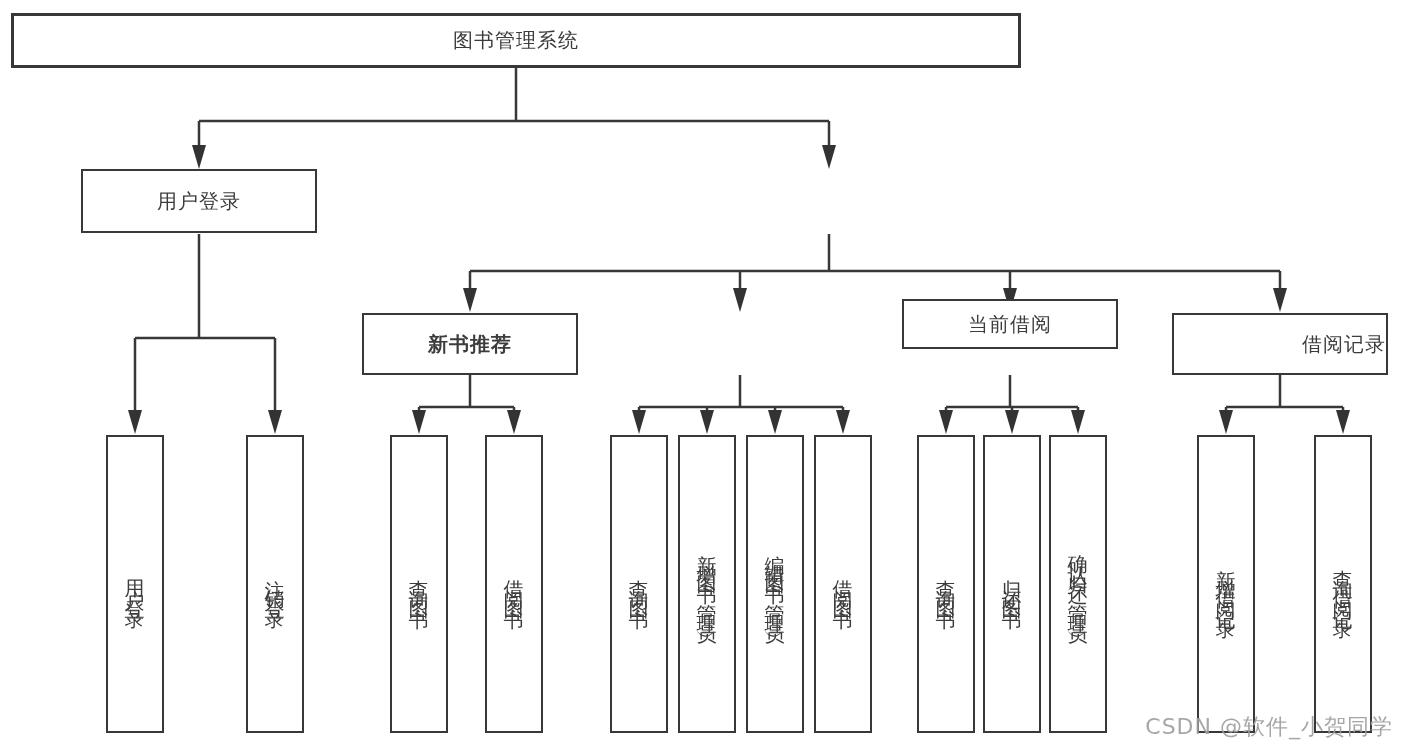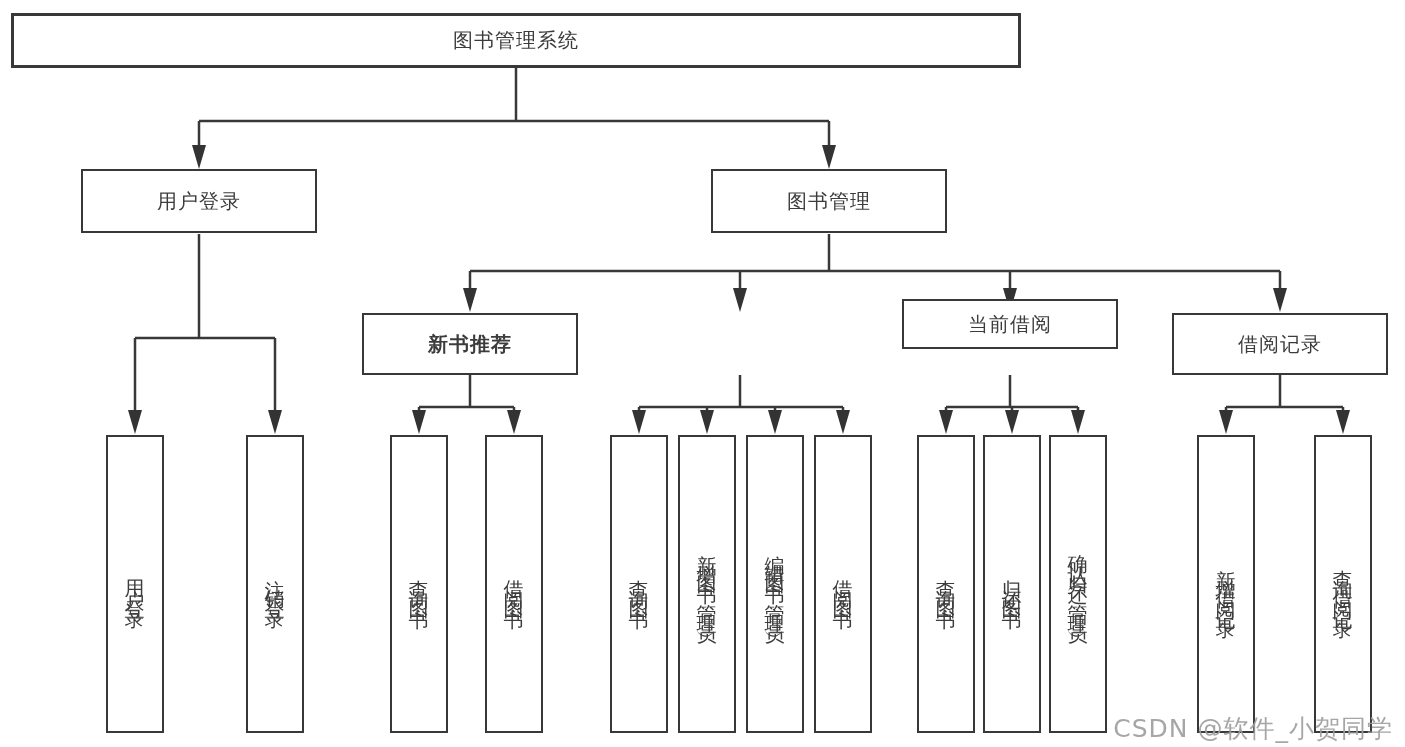--- a/index.html
+++ b/index.html
@@ -37,21 +37,21 @@
     letter-spacing: 10px;
     font-size: 20px;
     line-height: 1;
     white-space: nowrap;
   }
   #watermark {
     position: absolute;
     right: 12px;
     top: 712px;
     z-index: 3;
-    font-size: 25px;
+    font-size: 22px;
     color: rgba(158,158,158,0.92);
     letter-spacing: 1px;
     white-space: nowrap;
   }
 </style>
 </head>
 <body>
 
 <div id="canvas">
 
@@ -87,31 +87,28 @@
     </g>
   </svg>
 
   <div class="box root" style="left:11px; top:13px; width:1010px; height:55px;text-align:center;">
     <span>图书管理系统</span>
   </div>
 
   <div class="box" style="left:81px; top:169px; width:236px; height:64px;">
     <span>用户登录</span>
   </div>
-  <div class="box" style="left:711px; top:169px; width:236px; height:64px;">
-    <span>图书管理</span>
-  </div>
 
   <div class="box" style="left:362px; top:313px; width:216px; height:62px;font-weight:bold;">
     <span>新书推荐</span>
   </div>
   <div class="box" style="left:902px; top:299px; width:216px; height:50px;font-family:Liberation Mono, monospace;">
     <span>当前借阅</span>
   </div>
-  <div class="box" style="left:1172px; top:313px; width:216px; height:62px;">
+  <div class="box" style="left:1172px; top:313px; width:216px; height:62px;justify-content:flex-end;">
     <span>借阅记录</span>
   </div>
 
   <div class="box leaf" style="left:106px; top:435px; width:58px; height:298px;">
     <span>用户登录</span>
   </div>
   <div class="box leaf" style="left:246px; top:435px; width:58px; height:298px;">
     <span>注销登录</span>
   </div>
 

